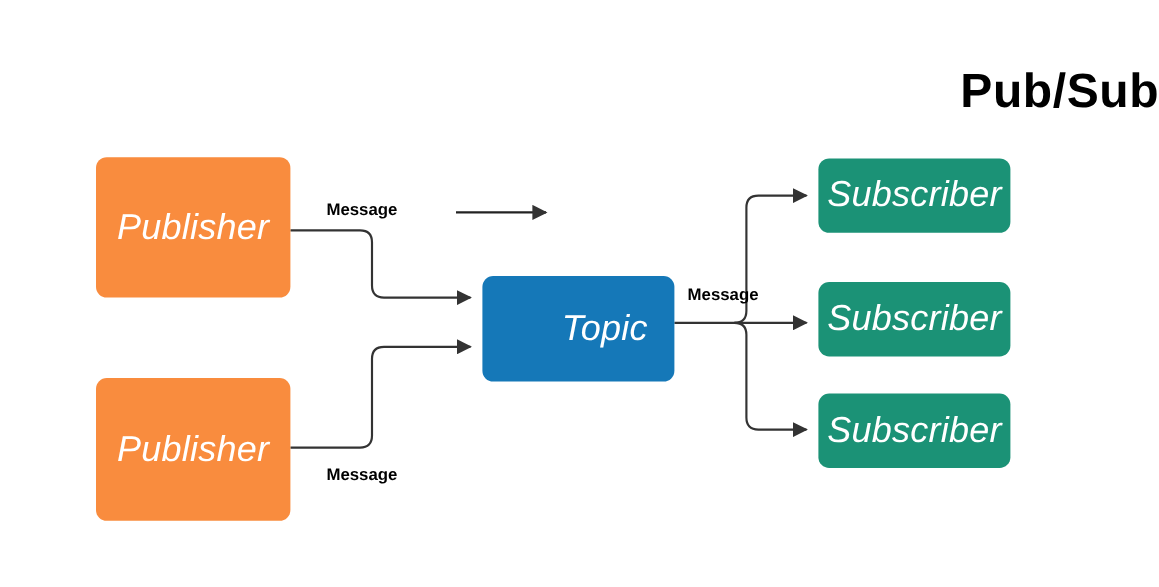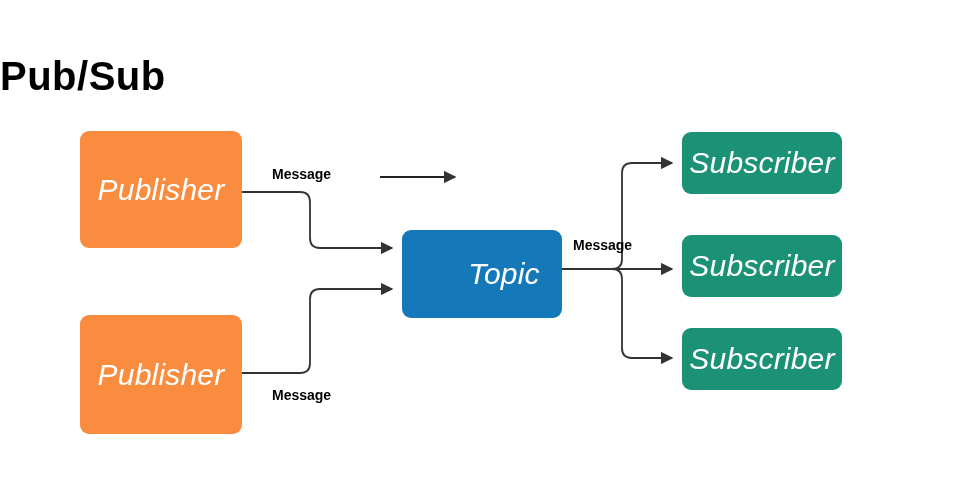--- a/index.html
+++ b/index.html
@@ -47,21 +47,21 @@
     font-weight: bold;
     color: #000000;
     line-height: 1;
     white-space: nowrap;
   }
   #diagram-title {
     position: absolute;
     left: 0;
     top: 56px;
     width: 966px;
-    text-align: left;
+    text-align: right;
     font-size: 40px;
     font-weight: bold;
     color: #000000;
     line-height: 1;
     letter-spacing: 0.5px;
   }
 </style>
 </head>
 <body>
 

